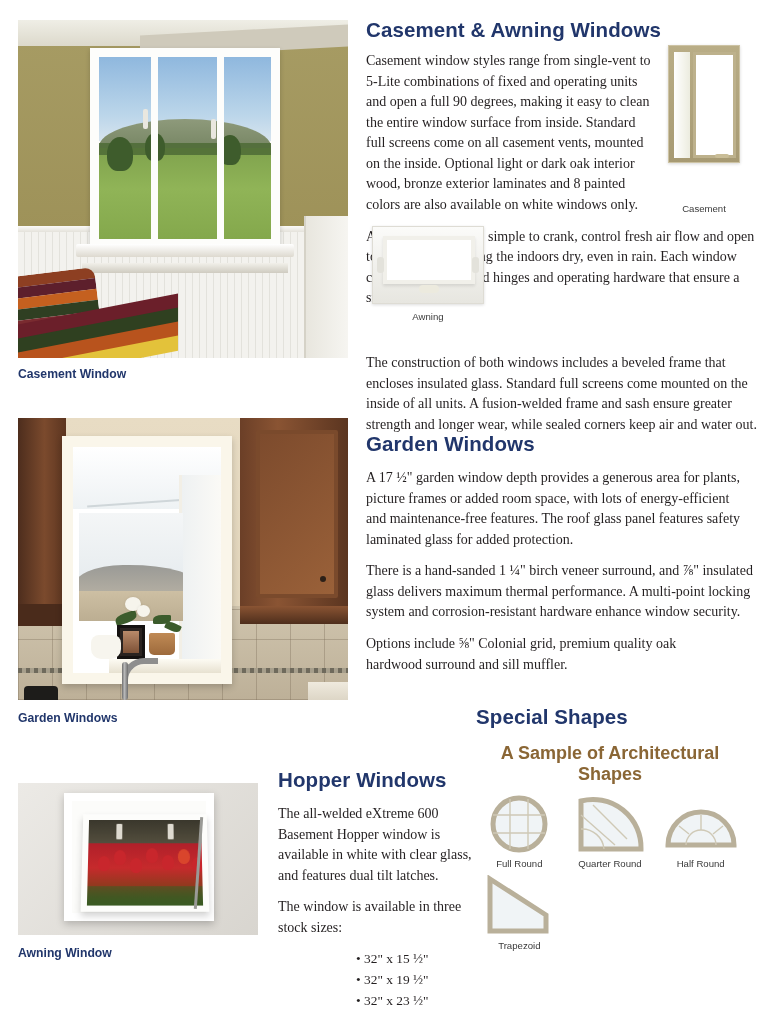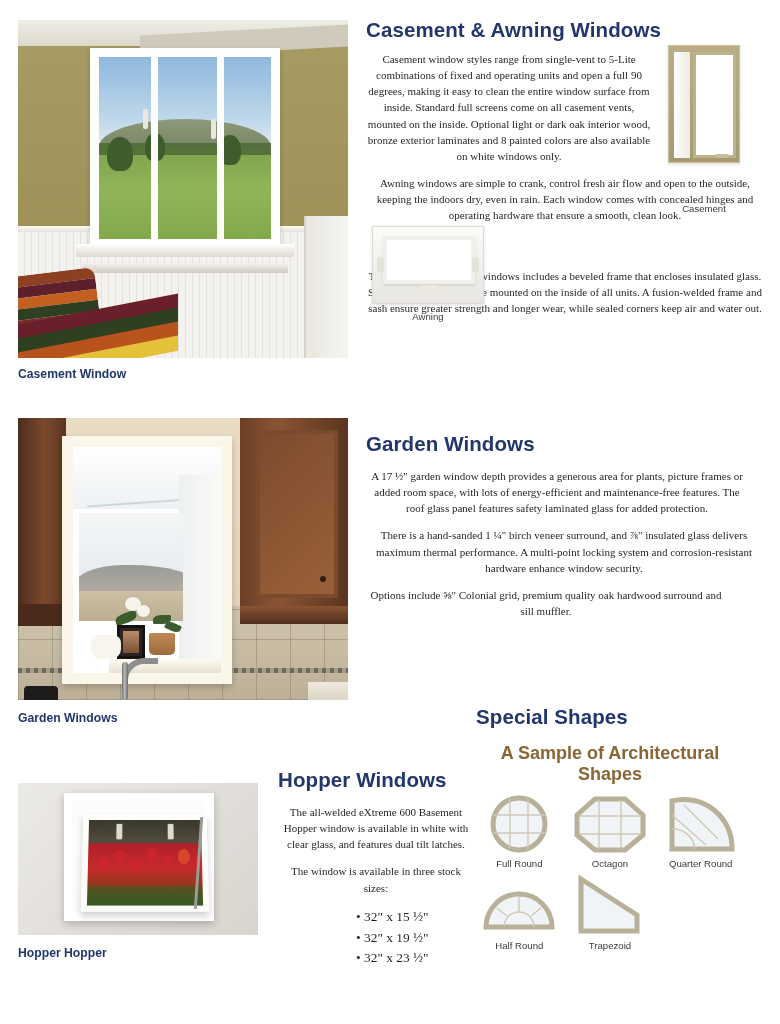--- a/index.html
+++ b/index.html
@@ -32,24 +32,24 @@
   }
   .shapes-title {
     font-family:"Liberation Sans", sans-serif;
     font-weight:bold;
     font-size:18px;
     color:#8a6635;
     text-align:center;
     margin:14px 0 8px 0;
   }
   p.body {
-    font-size:11px;
+    font-size:14px;
     line-height:1.47;
     margin:0 0 11px 0;
-    text-align:center;
+    text-align:left;
   }
   .shape-label {
     font-family:"Liberation Sans", sans-serif;
     font-size:9.6px;
     color:#3a3a3a;
     text-align:left;
     margin-top:3px;
   }
   .thumb-label {
     font-family:"Liberation Sans", sans-serif;
@@ -354,21 +354,21 @@
           <div class="hop-tulip" style="left:90px;  bottom:41px; background:#d9452c;"></div>
           <div class="hop-tulip" style="left:104px; bottom:33px;"></div>
           <div class="hop-green"></div>
         </div>
         <div class="hop-latch" style="left:28px; top:4px;"></div>
         <div class="hop-latch" style="right:28px; top:4px;"></div>
       </div>
       <div class="hop-arm"></div>
     </div>
   </div>
-  <div class="abs caption" style="left:18px; top:941px;">Hopper Hopper</div>
+  <div class="abs caption" style="left:18px; top:941px;">Awning Window</div>
 
   <div class="abs" id="col-hopper">
     <h1 class="h1">Hopper Windows</h1>
     <p class="body" style="margin-top:12px;">The all-welded eXtreme 600 Basement Hopper window is available in  white with clear glass, and features dual tilt latches.</p>
     <p class="body">The window is available in three stock sizes:</p>
     <ul class="sizes">
       <li>• 32" x 15 ½"</li>
       <li>• 32" x 19 ½"</li>
       <li>• 32" x 23 ½"</li>
     </ul>
@@ -389,34 +389,20 @@
               <line x1="13" y1="22" x2="65" y2="22"></line>
               <line x1="13" y1="40" x2="65" y2="40"></line>
               <line x1="30" y1="6" x2="30" y2="56"></line>
               <line x1="48" y1="6" x2="48" y2="56"></line>
             </g>
           </svg>
         </div>
         <div class="shape-label">Full Round</div>
       </div>
 
-      <div class="shape-cell">
-        <div class="shape-art">
-          <svg viewBox="0 0 78 62" width="78" height="62">
-            <polygon class="sw" points="24,6 54,6 72,22 72,42 54,57 24,57 6,42 6,22"></polygon>
-            <g class="swin">
-              <line x1="8" y1="23" x2="70" y2="23"></line>
-              <line x1="8" y1="41" x2="70" y2="41"></line>
-              <line x1="28" y1="7" x2="28" y2="56"></line>
-              <line x1="50" y1="7" x2="50" y2="56"></line>
-            </g>
-          </svg>
-        </div>
-        <div class="shape-label">Octagon</div>
-      </div>
 
       <div class="shape-cell">
         <div class="shape-art">
           <svg viewBox="0 0 78 62" width="78" height="62">
             <path class="sw" d="M10,56 L10,8 A48,48 0 0 1 70,56 Z"></path>
             <g class="swin">
               <path d="M10,36 A22,22 0 0 1 33,56" fill="none"></path>
               <line x1="10" y1="22" x2="44" y2="52"></line>
               <line x1="22" y1="12" x2="56" y2="46"></line>
             </g>

